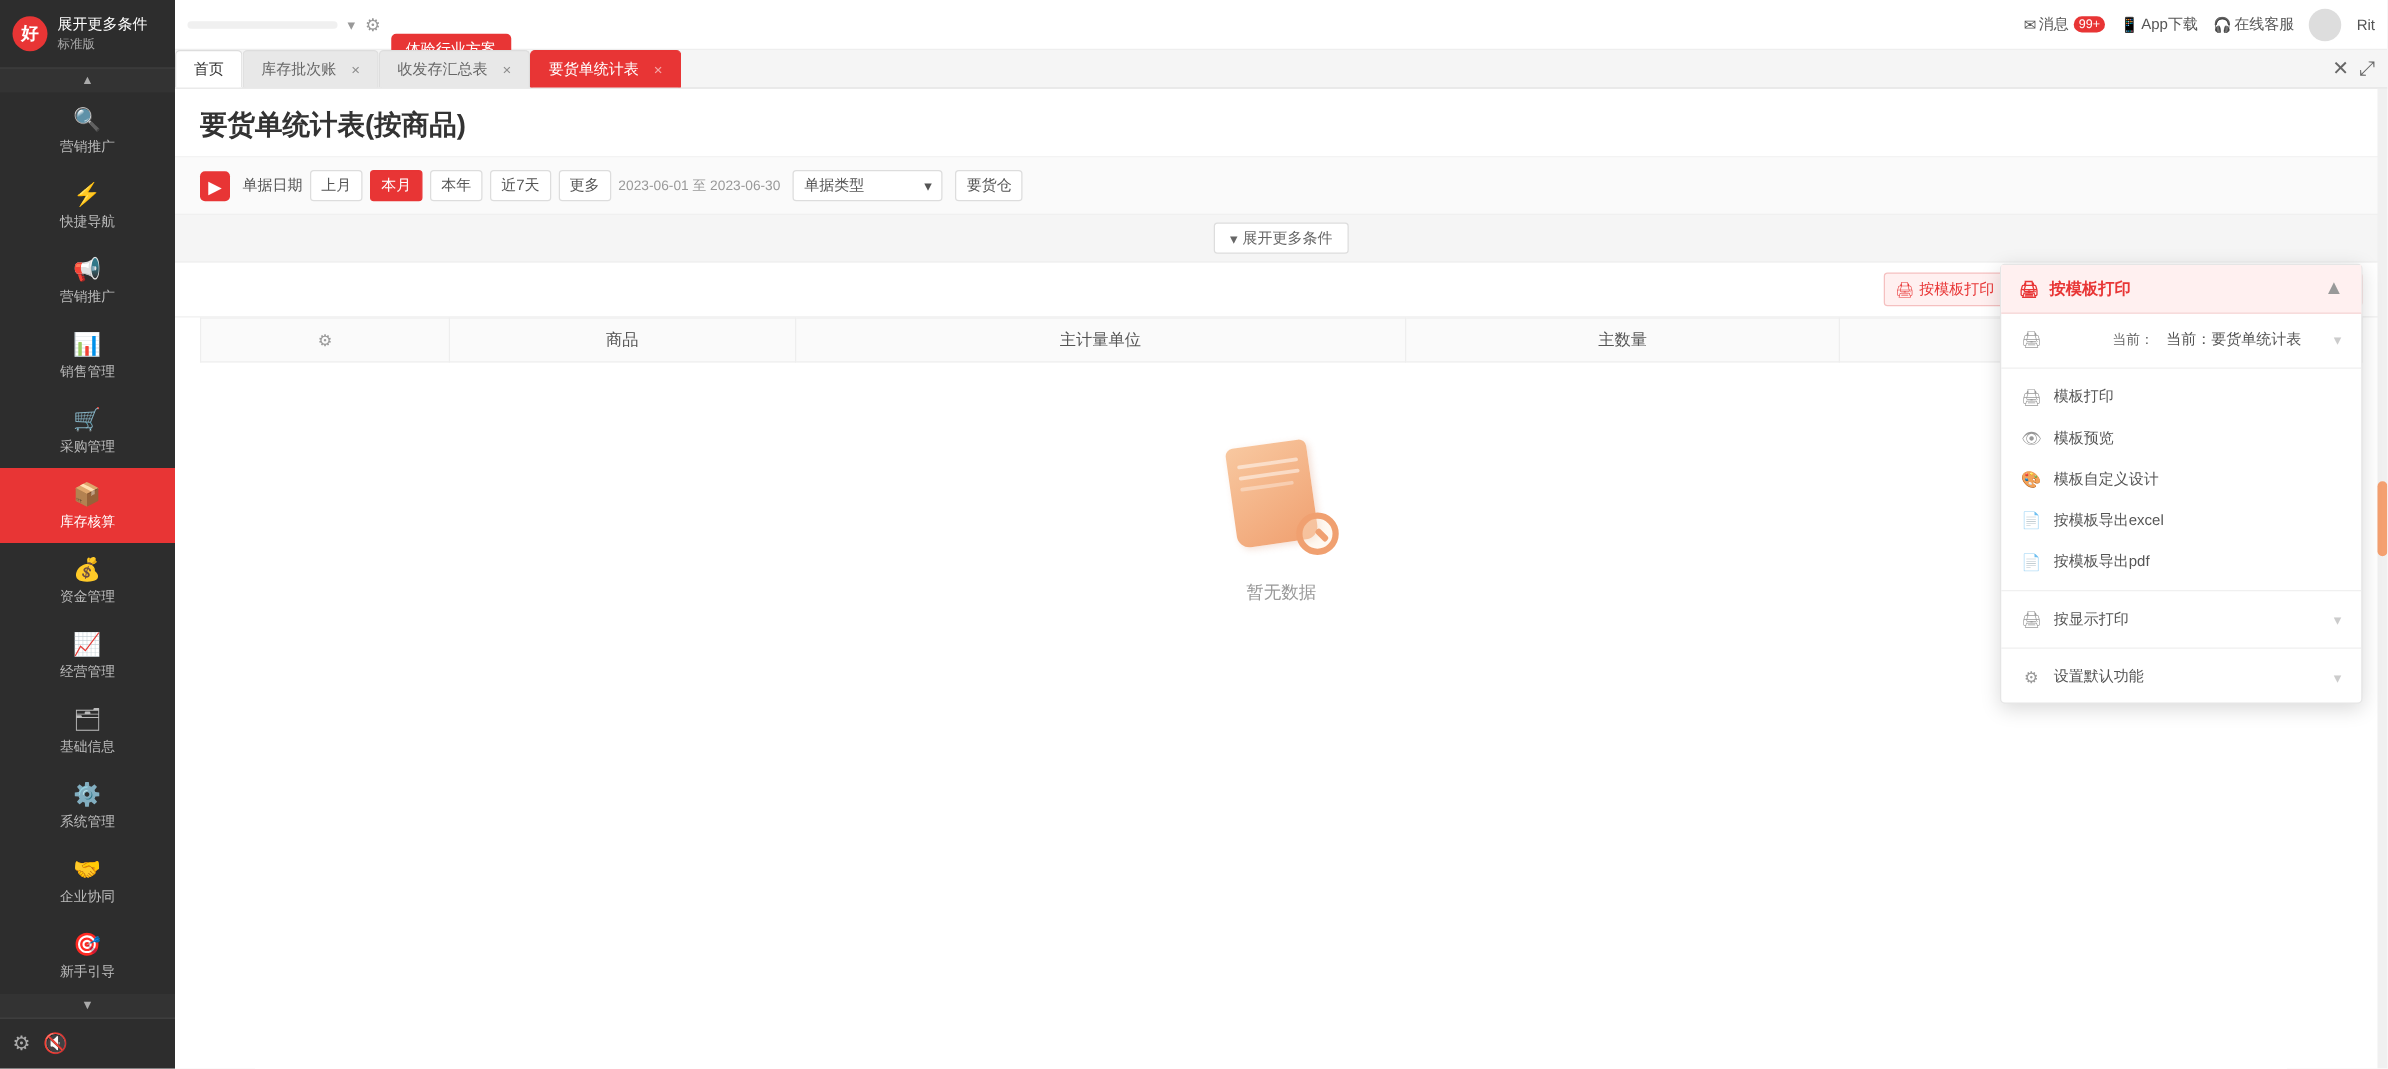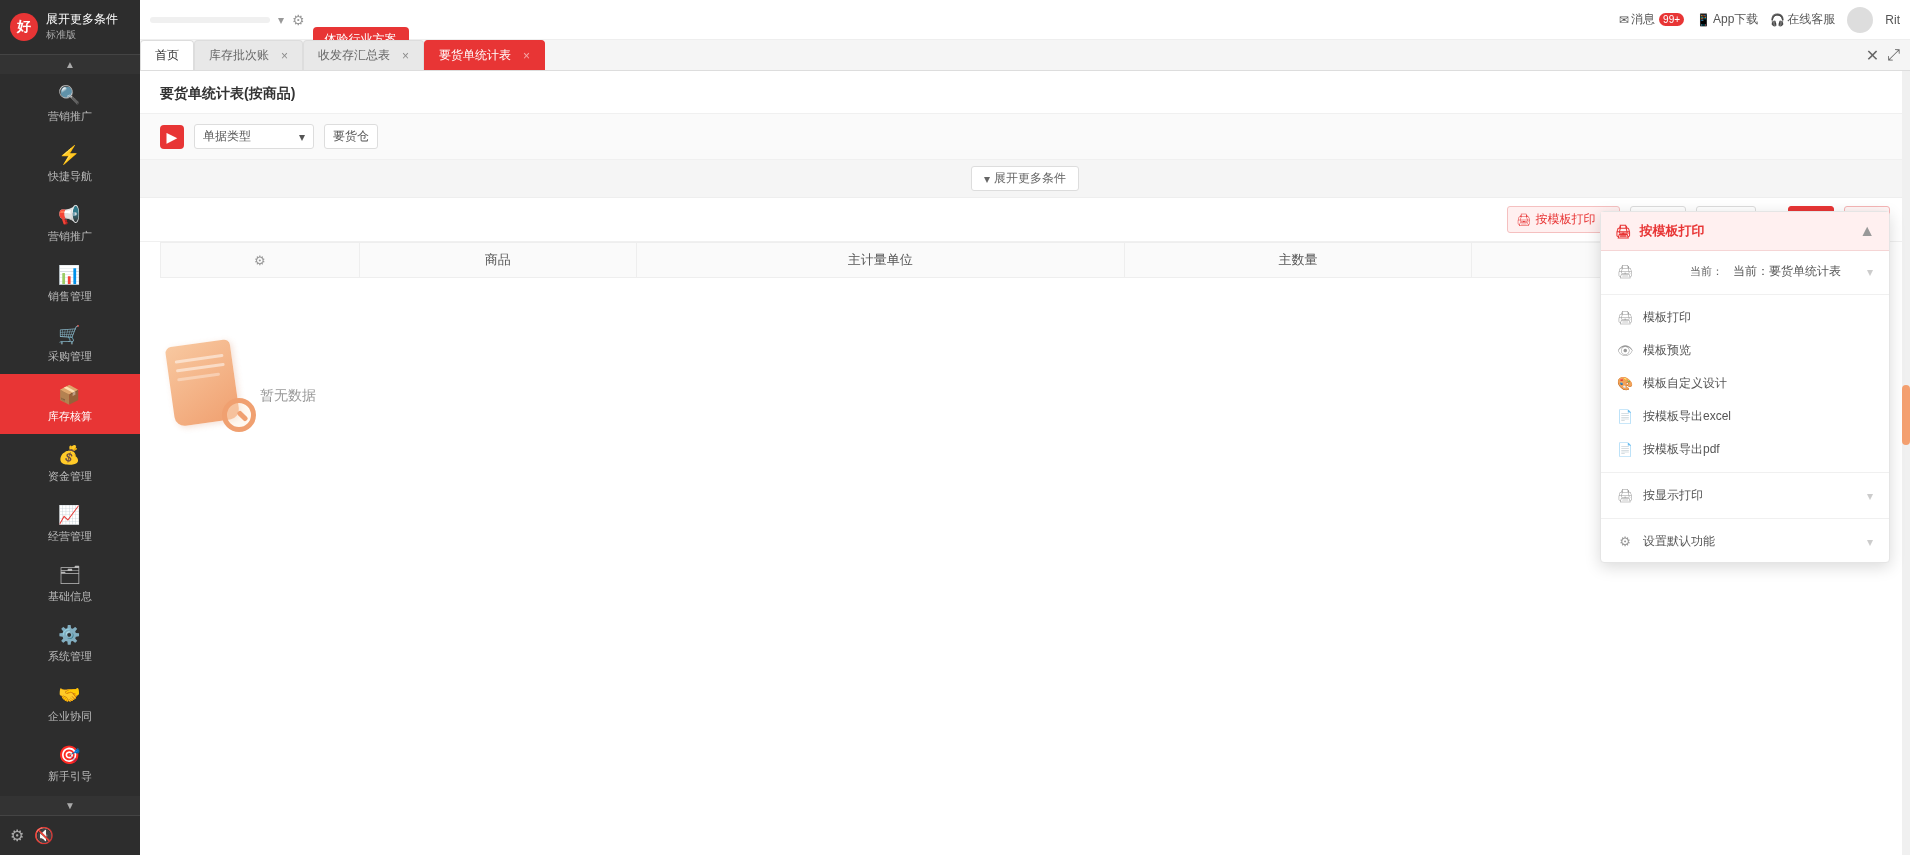--- a/index.html
+++ b/index.html
@@ -124,21 +124,21 @@
     .content {
       flex: 1;
       background: #fff;
       overflow-y: auto;
       padding: 0;
       position: relative;
     }
 
     .page-header {
       padding: 14px 20px 10px;
-      font-size: 14px;
+      font-size: 22px;
       font-weight: bold;
       color: #333;
       border-bottom: 1px solid #f0f0f0;
     }
 
     
     .filter-bar {
       padding: 10px 20px;
       background: #fafafa;
       border-bottom: 1px solid #f0f0f0;
@@ -250,21 +250,21 @@
       border: 1px solid #eee;
       padding: 8px 12px;
       text-align: center;
       color: #555;
       font-weight: normal;
     }
     .table-settings-icon { color: #999; cursor: pointer; }
 
     
     .empty-state {
-      display: flex; flex-direction: row; align-items: center;
+      display: flex; flex-direction: column; align-items: center;
       padding: 60px 20px 40px;
     }
     .empty-illustration {
       width: 100px; height: 100px;
       position: relative;
       margin-bottom: 15px;
     }
     .empty-text { color: #999; font-size: 14px; }
     .dropdown-menu {
       position: absolute;
@@ -480,20 +480,29 @@
       <span class="window-btn">⤢</span>
     </div>
   </div>
 
   <div class="content">
 
     <div class="page-header">要货单统计表(按商品)</div>
 
     <div class="filter-bar">
       <div class="filter-expand-btn">▶</div>
+      <div class="filter-group">
+        <span class="filter-label">单据日期</span>
+        <button class="date-btn">上月</button>
+        <button class="date-btn active">本月</button>
+        <button class="date-btn">本年</button>
+        <button class="date-btn">近7天</button>
+        <button class="date-btn">更多</button>
+        <span class="date-range">2023-06-01 至 2023-06-30</span>
+      </div>
       <div class="filter-select">
         <span>单据类型</span>
         <span>▾</span>
       </div>
       <div class="filter-tag">
         <span>要货仓</span>
       </div>
     </div>
 
     <div class="expand-more">

